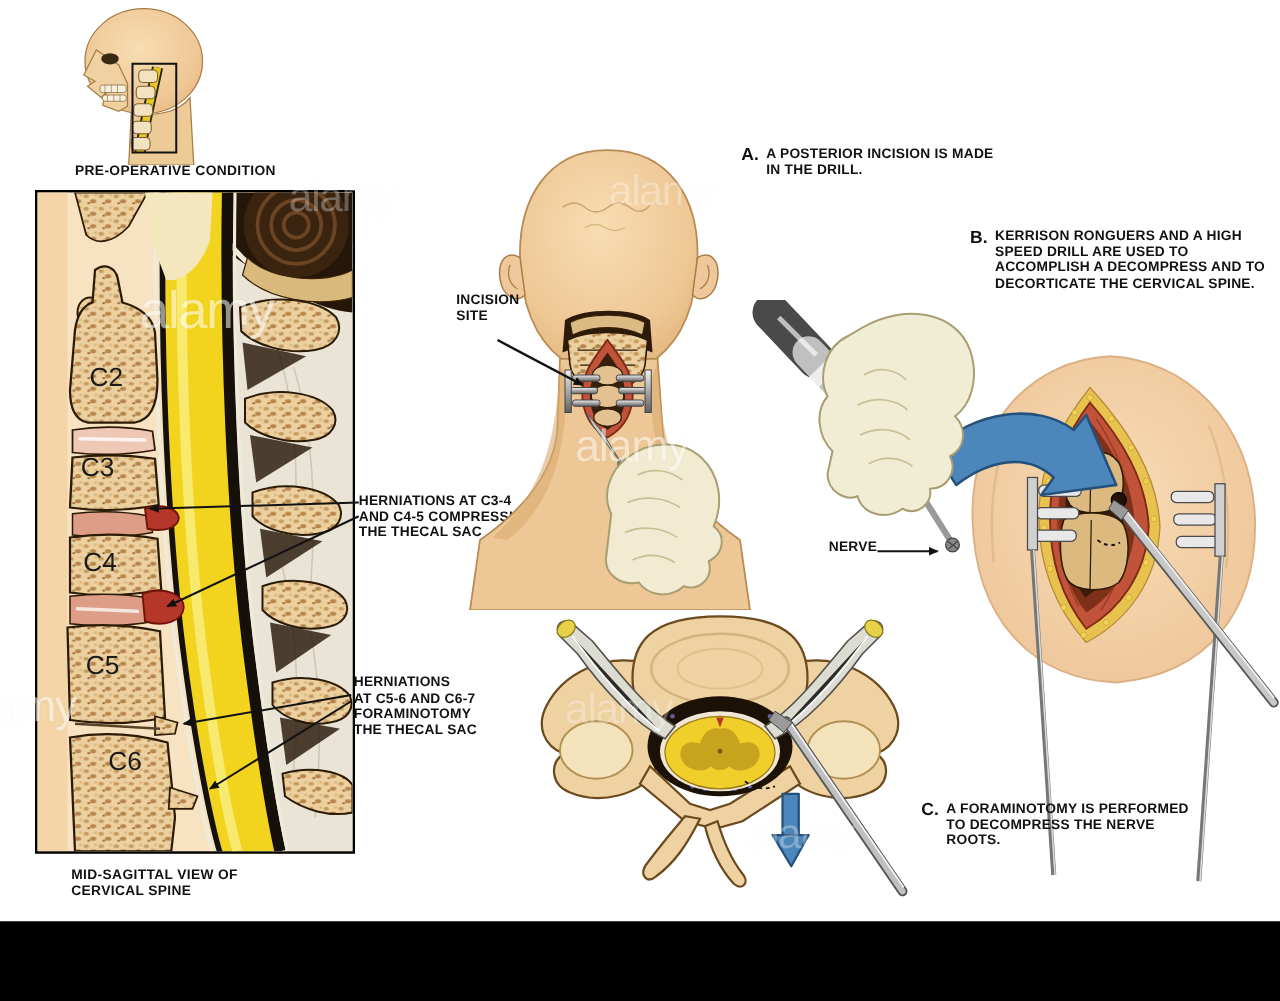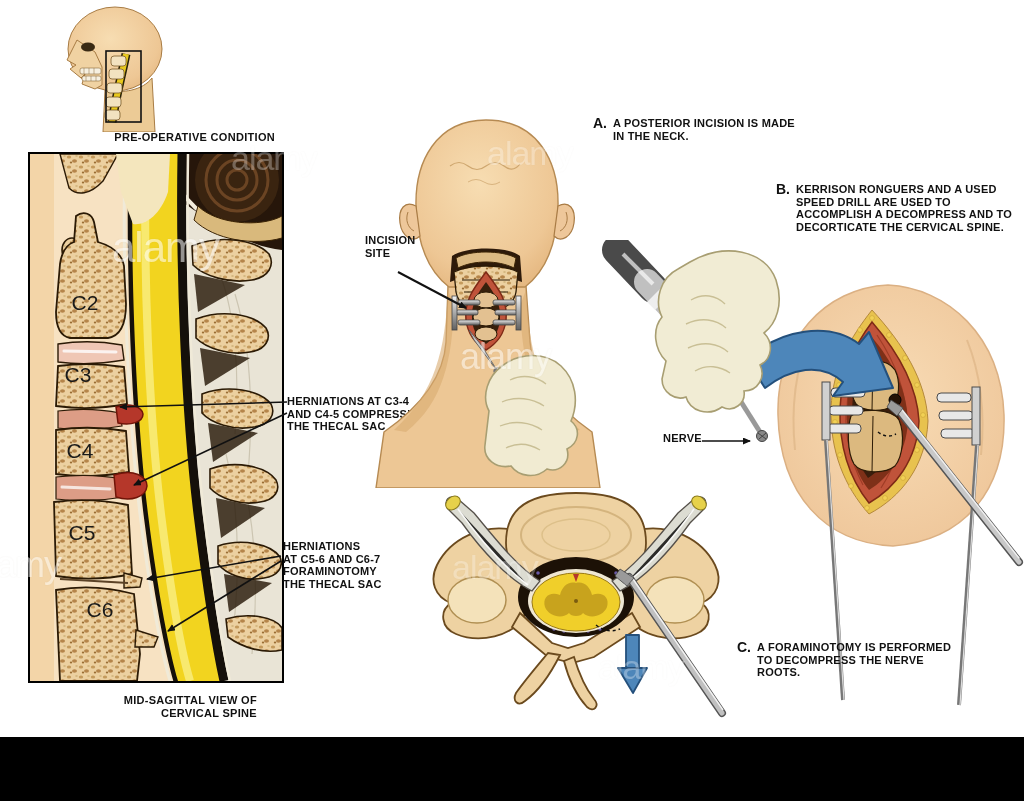--- a/index.html
+++ b/index.html
@@ -3,21 +3,21 @@
 <meta charset="utf-8">
 <style>
   html,body{margin:0;padding:0;}
   body{width:1024px;height:801px;position:relative;overflow:hidden;background:#fff;
        font-family:"Liberation Sans","DejaVu Sans",sans-serif;}
   .abs{position:absolute;}
   .lbl{font-size:11px;font-weight:bold;color:#111;line-height:12.5px;letter-spacing:.2px;}
   .step{display:flex;}
   .step .letter{font-size:14px;font-weight:bold;color:#111;margin-right:6px;line-height:13px;}
   .vlabel{font-size:21px;font-weight:normal;color:#1a1a1a;transform:translate(-50%,-50%);}
-  .caption{font-size:11px;font-weight:bold;color:#111;text-align:right;letter-spacing:.3px;line-height:13px;}
+  .caption{font-size:11px;font-weight:bold;color:#111;text-align:left;letter-spacing:.3px;line-height:13px;}
   .panel-border{border:2px solid #000;box-sizing:border-box;background:#f7e2c2;}
   .wm{font-weight:normal;color:#fff;letter-spacing:-1px;pointer-events:none;z-index:40;
       text-shadow:0 0 2px rgba(120,100,70,.15);}
   #bottombar{left:0;top:737px;width:1024px;height:64px;background:#000;z-index:50;}
   svg{display:block;}
 </style>
 </head>
 <body>
 
 <svg width="0" height="0" style="position:absolute" aria-hidden="true">
@@ -215,28 +215,28 @@
 
 <div class="abs lbl" style="left:365px;top:234px">
   <div>INCISION</div>
   <div>SITE</div>
 </div>
 
 <div class="abs step" style="left:593px;top:117px">
   <span class="letter">A.</span>
   <div class="lbl">
     <div>A POSTERIOR INCISION IS MADE</div>
-    <div>IN THE NECK.</div>
+    <div>IN THE DRILL.</div>
   </div>
 </div>
 
 <div class="abs step" style="left:776px;top:183px">
   <span class="letter">B.</span>
   <div class="lbl">
-    <div>KERRISON RONGUERS AND A USED</div>
+    <div>KERRISON RONGUERS AND A HIGH</div>
     <div>SPEED DRILL ARE USED TO</div>
     <div>ACCOMPLISH A DECOMPRESS AND TO</div>
     <div>DECORTICATE THE CERVICAL SPINE.</div>
   </div>
 </div>
 
 <svg class="abs" style="left:595px;top:240px" width="429" height="470" viewBox="0 0 429 470">
 
   <path d="M293,45 C352,48 406,95 409,175 C411,250 370,300 298,306 C230,303 185,255 183,175 C181,100 230,48 293,45 Z" fill="url(#skinB)" stroke="#dbb083" stroke-width="1.5"></path>
   <path d="M215,95 C200,130 196,170 200,210" stroke="#e0b88a" stroke-width="2" fill="none" opacity=".8"></path>

